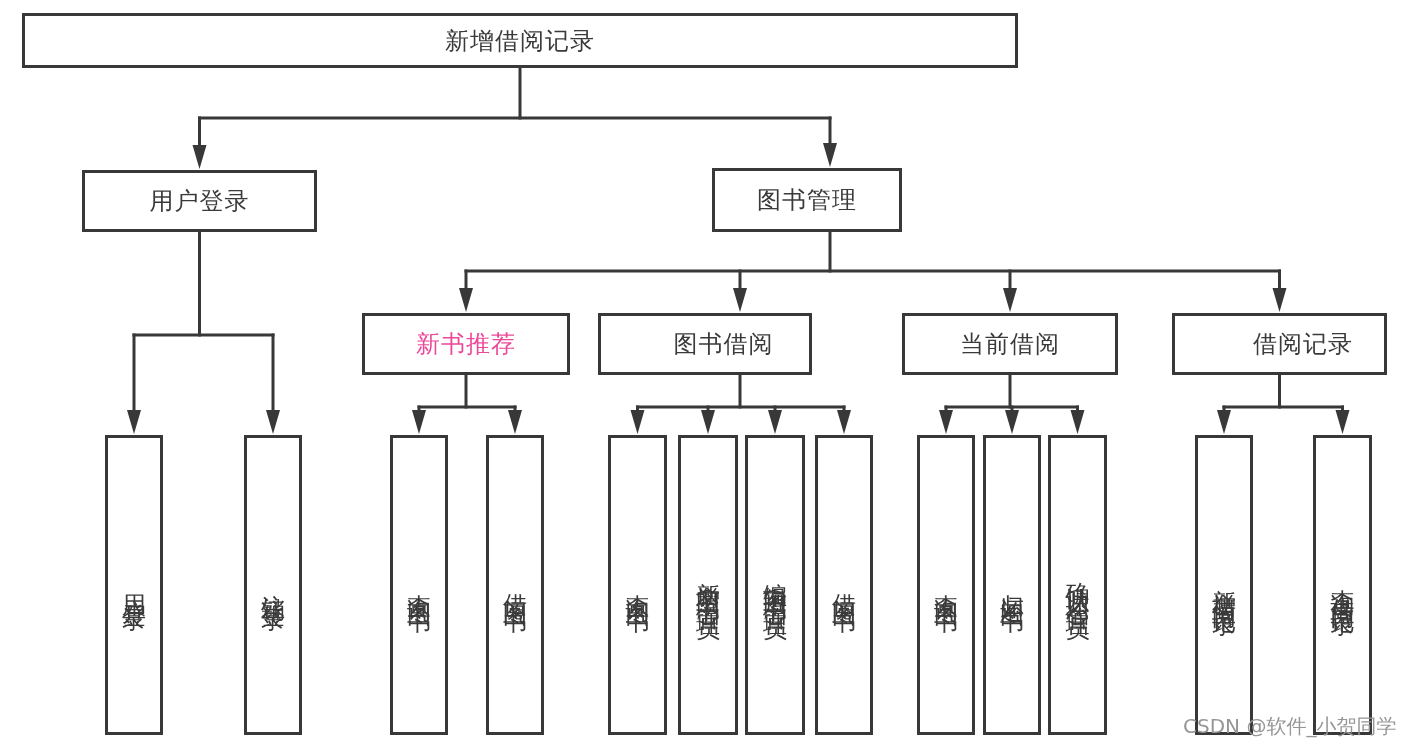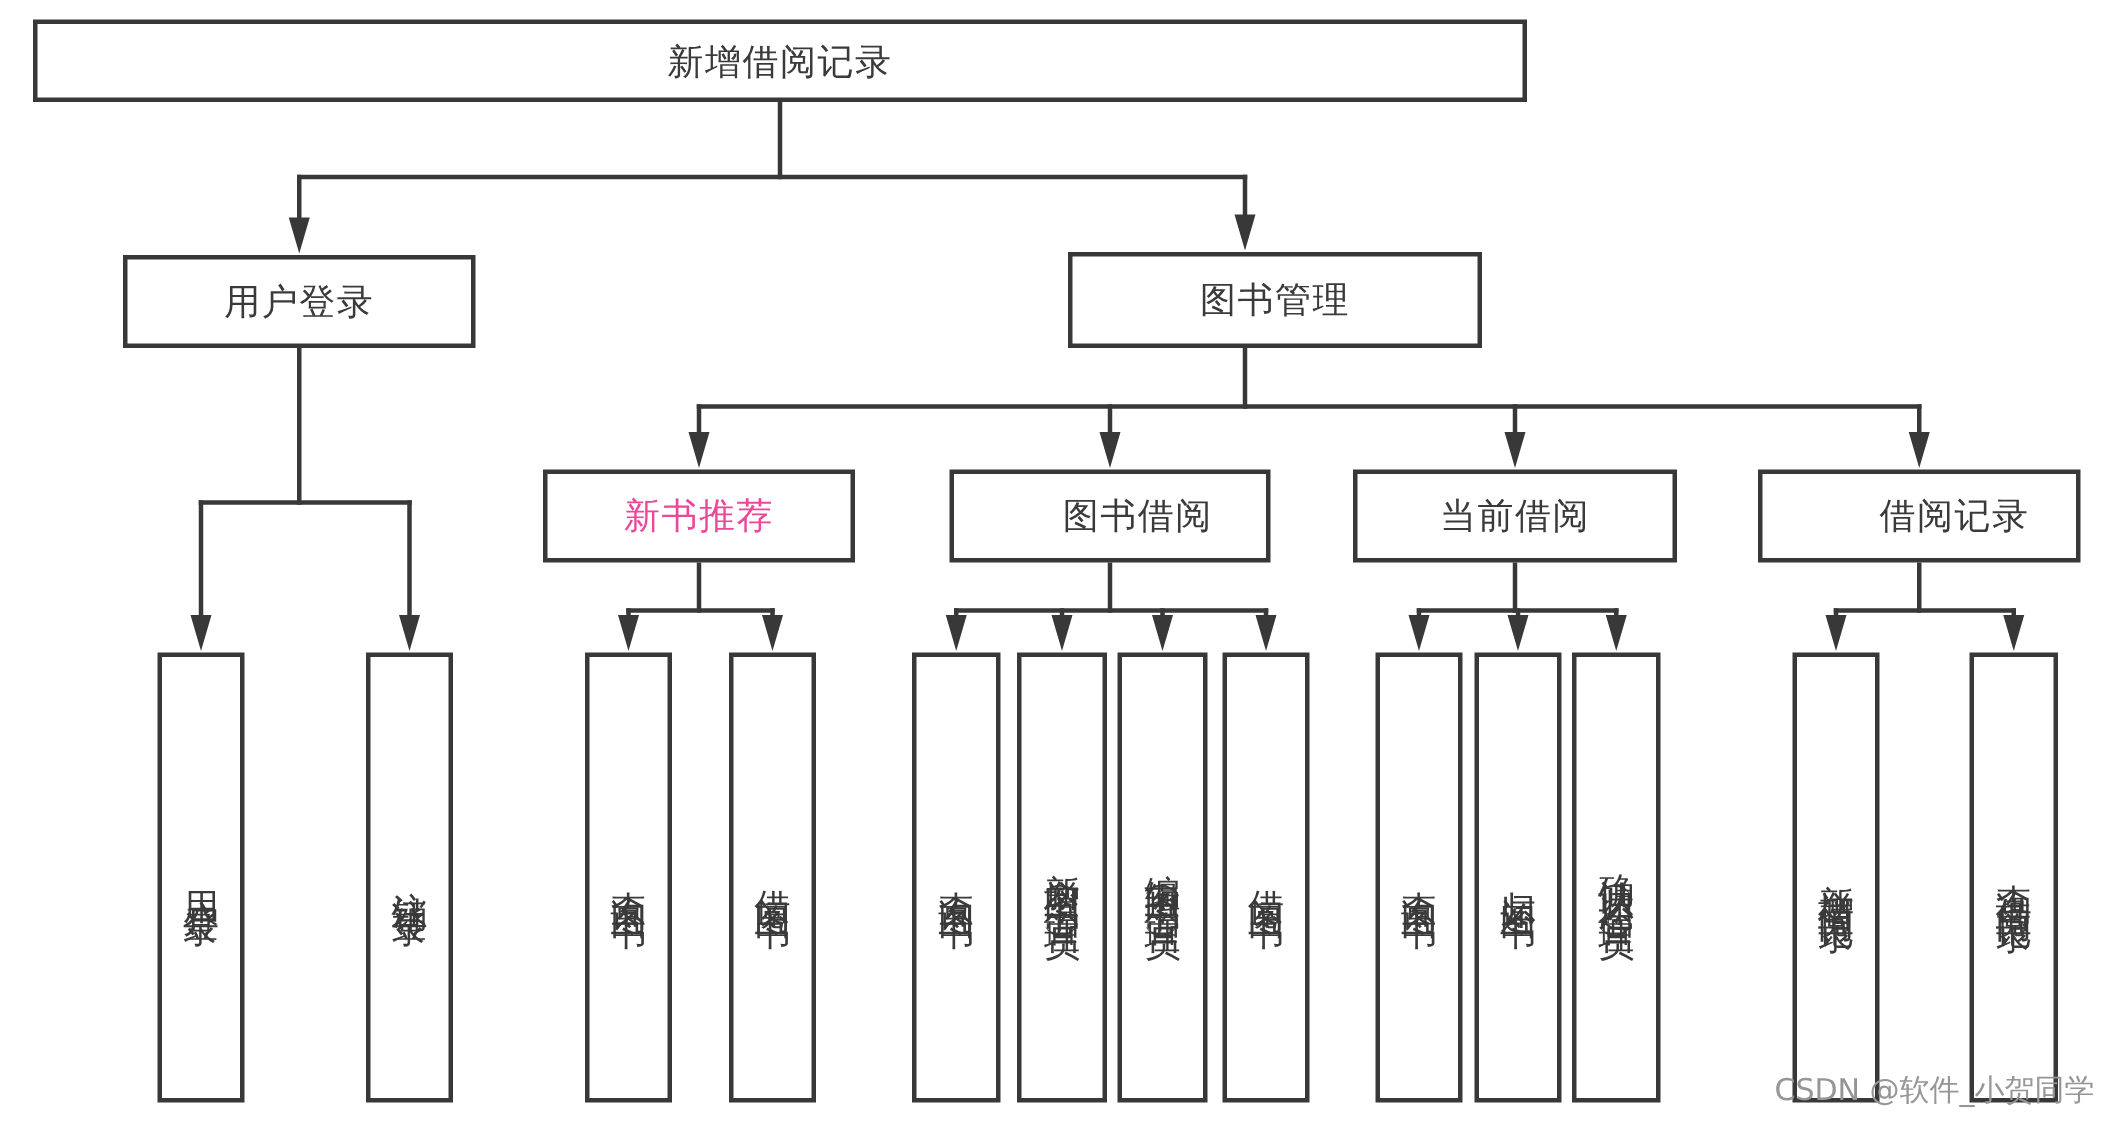--- a/index.html
+++ b/index.html
@@ -111,27 +111,27 @@
       <line x1="1342.5" y1="407" x2="1342.5" y2="417" stroke="#383838" stroke-width="3" stroke-linecap="square"></line>
       <polygon points="1342.5,434 1335.5,410 1349.5,410" fill="#383838"></polygon>
     </svg>
   <div class="watermark" title="CSDN @软件_小贺同学" style="left: 1183px; top: 713px; color: rgb(150, 150, 150);">CSDN @软件_小贺同学</div>
 <div class="node horizontal" style="left: 22px; top: 13px; width: 996px; height: 55px; border-color: rgb(56, 56, 56); color: rgb(58, 58, 58);">
       <span class="node-label">新增借阅记录</span>
     </div>
     <div class="node horizontal" style="left: 82px; top: 170px; width: 235px; height: 62px; border-color: rgb(56, 56, 56); color: rgb(58, 58, 58);">
       <span class="node-label">用户登录</span>
     </div>
-    <div class="node horizontal" style="left: 712px; top: 168px; width: 276px; height: 64px; border-color: rgb(56, 56, 56); color: rgb(58, 58, 58);">
+    <div class="node horizontal" style="left: 712px; top: 168px; width: 190px; height: 64px; border-color: rgb(56, 56, 56); color: rgb(58, 58, 58);">
       <span class="node-label">图书管理</span>
     </div>
     <div class="node horizontal" style="left: 362px; top: 313px; width: 208px; height: 62px; border-color: rgb(56, 56, 56); color: #ec4899;">
       <span class="node-label">新书推荐</span>
     </div>
-    <div class="node horizontal" style="left: 633px; top: 313px; width: 214px; height: 62px; border-color: rgb(56, 56, 56); color: rgb(58, 58, 58); padding-left: 37px;">
+    <div class="node horizontal" style="left: 598px; top: 313px; width: 214px; height: 62px; border-color: rgb(56, 56, 56); color: rgb(58, 58, 58); padding-left: 37px;">
       <span class="node-label">图书借阅</span>
     </div>
     <div class="node horizontal" style="left: 902px; top: 313px; width: 216px; height: 62px; border-color: rgb(56, 56, 56); color: rgb(58, 58, 58); justify-content: center;">
       <span class="node-label">当前借阅</span>
     </div>
     <div class="node horizontal" style="left: 1172px; top: 313px; width: 215px; height: 62px; border-color: rgb(56, 56, 56); color: rgb(58, 58, 58); padding-left: 47px;">
       <span class="node-label">借阅记录</span>
     </div>
     <div class="node vertical" style="left: 105px; top: 435px; width: 58px; height: 300px; border-color: rgb(56, 56, 56); color: rgb(58, 58, 58);">
       <span class="node-label">用户登录</span>

